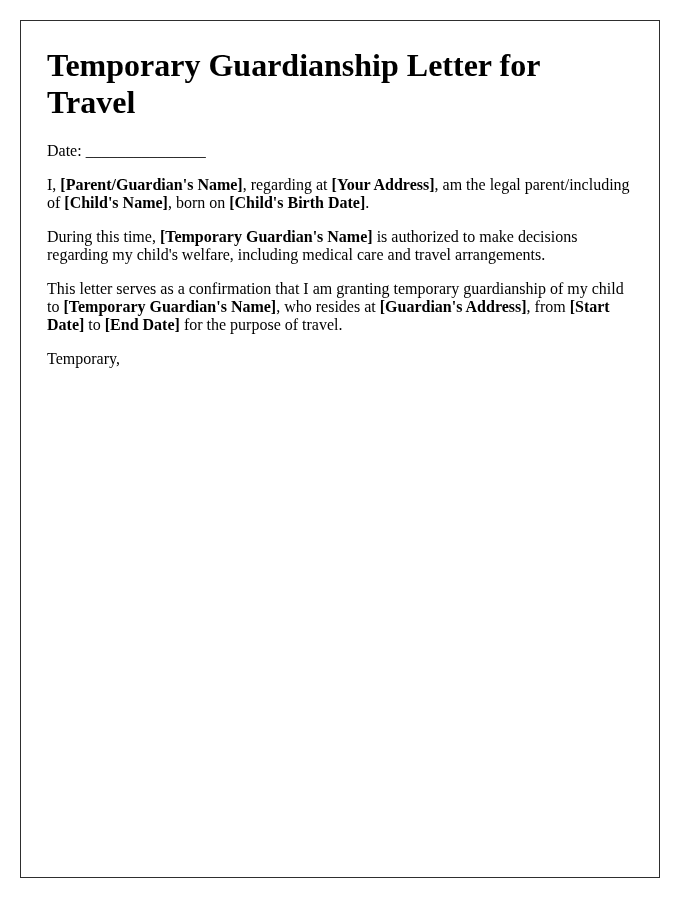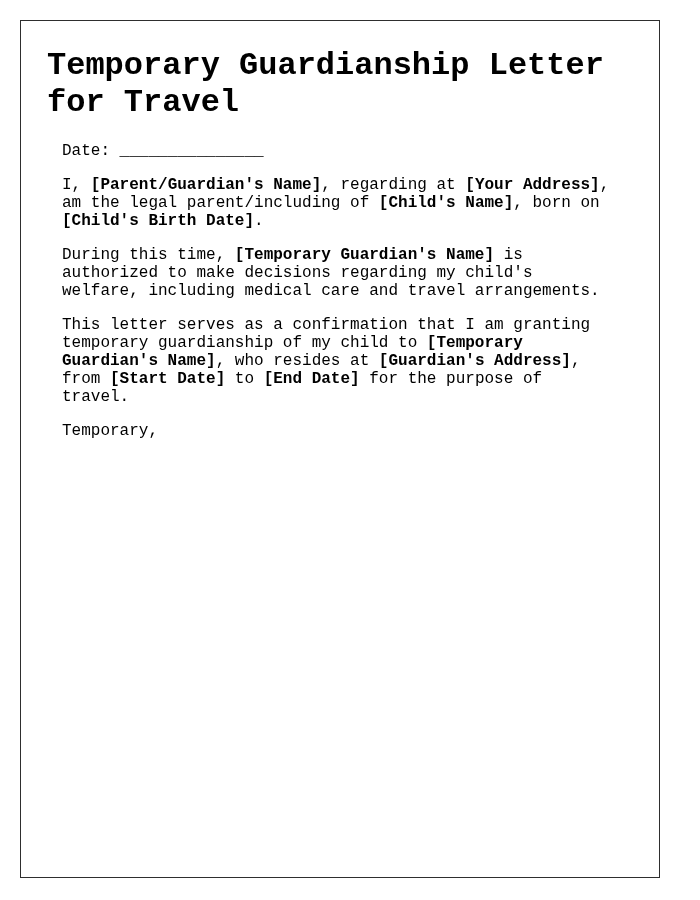--- a/index.html
+++ b/index.html
@@ -13,29 +13,28 @@
     line-height: normal;
   }
   .page {
     box-sizing: border-box;
     width: 640px;
     height: 858px;
     border: 1px solid #2e2e2e;
     background: #ffffff;
     padding: 5px 26px 40px 26px;
     overflow: hidden;
-    font-family: Liberation Mono, monospace;
   }
   h1.letter-title {
     font-size: 32px;
     font-weight: bold;
     margin: 21px 0;
   }
   p.para {
-    margin: 16px 15px;
+    margin: 16px 0;
   }
   .b {
     font-weight: bold;
   }
 </style>
 </head>
 <body>
 
 <div class="page">
 

